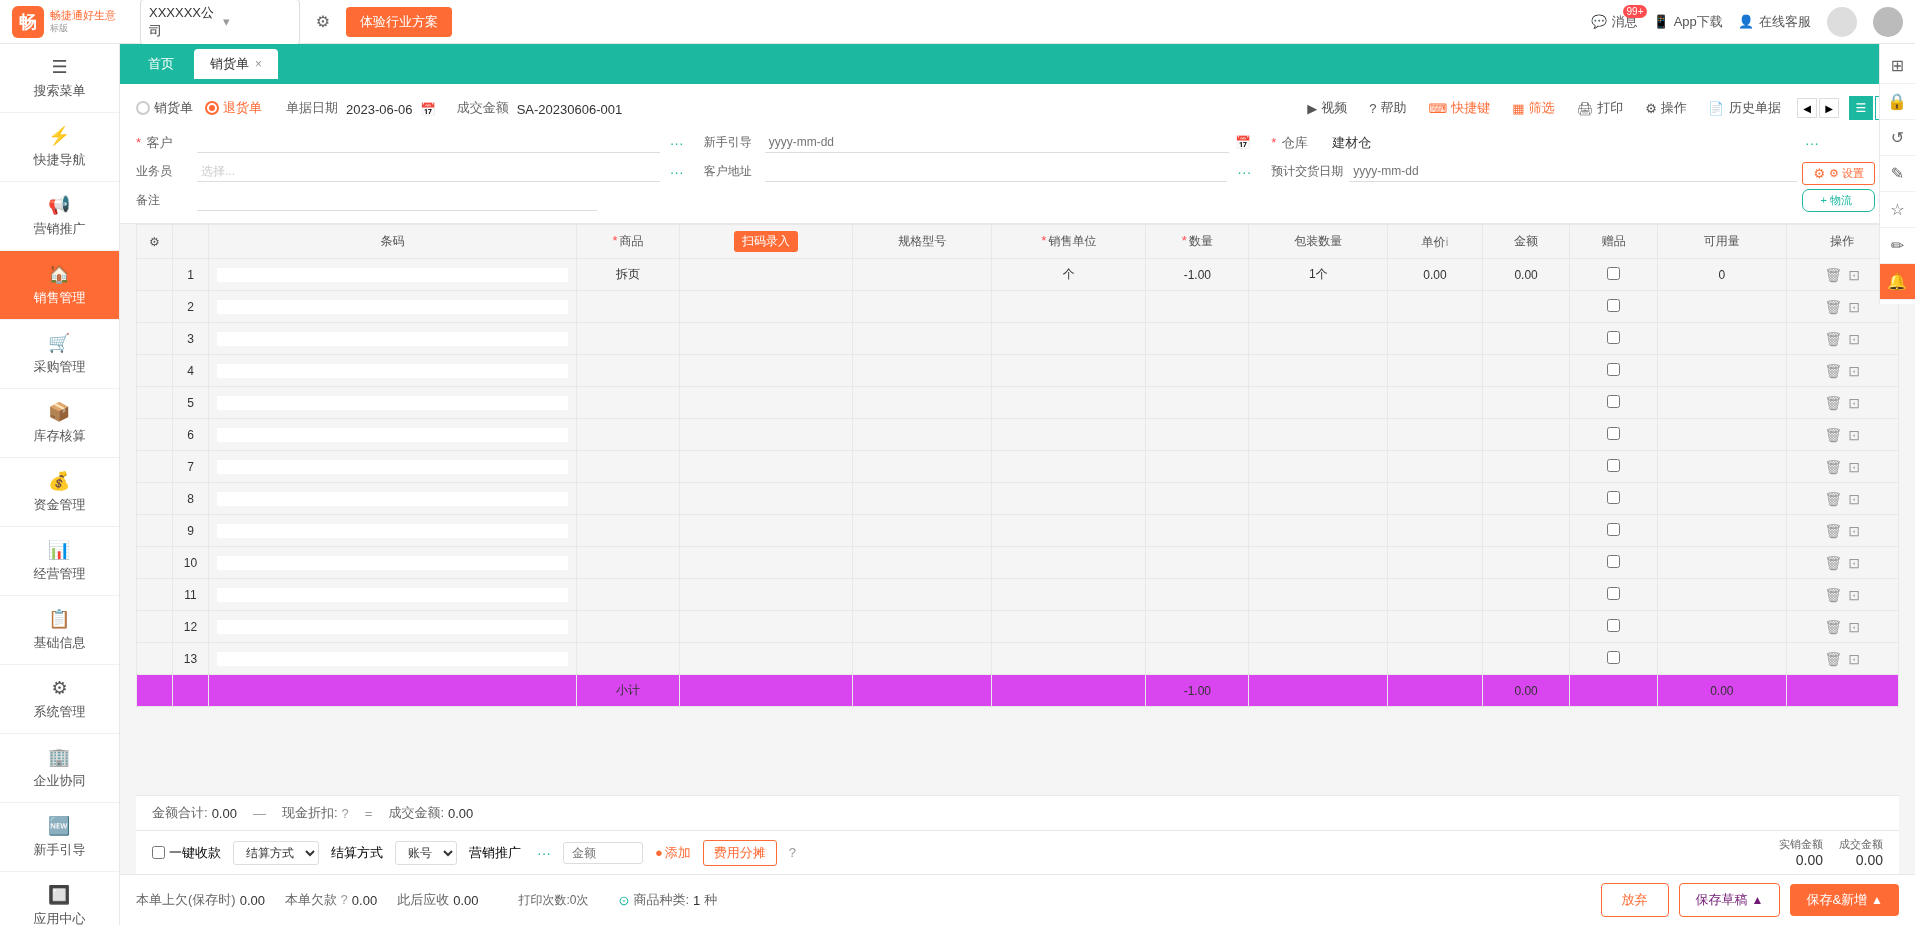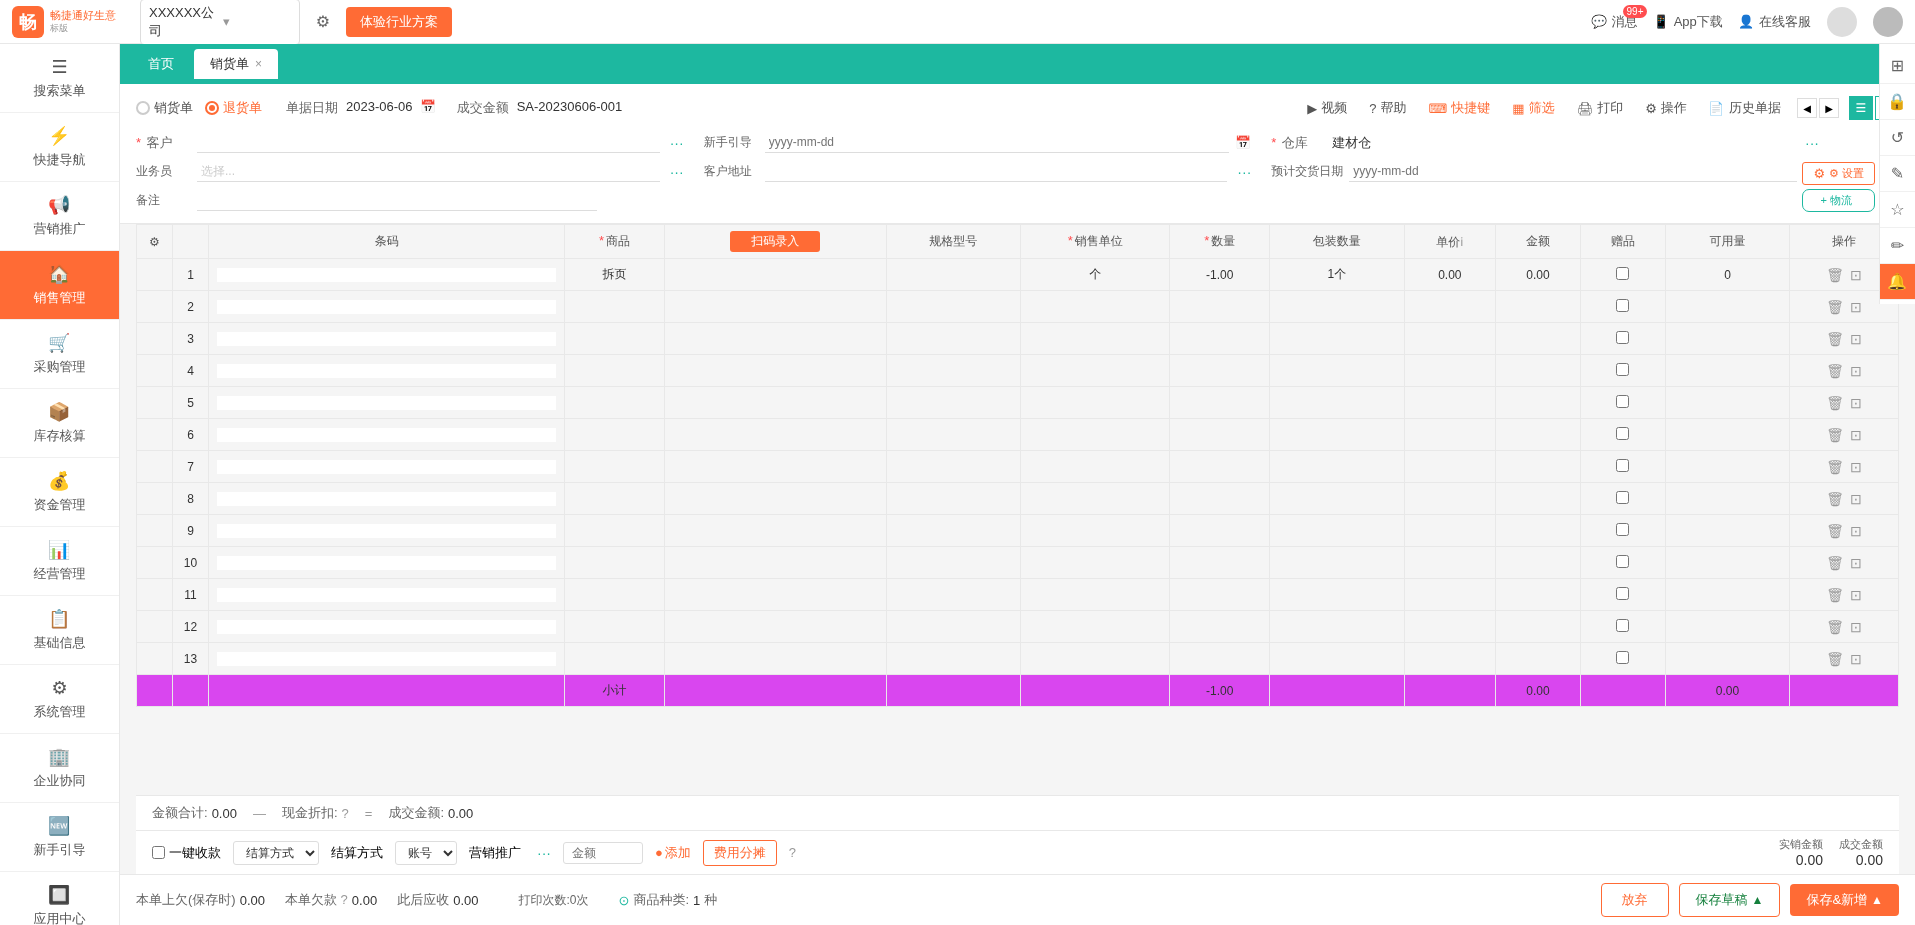--- a/index.html
+++ b/index.html
@@ -86,21 +86,21 @@
     }
     .radio-group { display: flex; align-items: center; gap: 12px; }
     .radio-item { display: flex; align-items: center; gap: 4px; cursor: pointer; color: #555; }
     .radio-item.active { color: #ff6b35; }
     .radio-dot {
       width: 14px; height: 14px; border-radius: 50%; border: 2px solid #ccc;
       display: flex; align-items: center; justify-content: center;
     }
     .radio-dot.active { border-color: #ff6b35; }
     .radio-dot.active::after { content: ''; width: 6px; height: 6px; background: #ff6b35; border-radius: 50%; }
-    .form-date-info { display: flex; align-items: flex-start; gap: 8px; font-size: 13px; color: #333; margin-left: 16px; }
+    .form-date-info { display: flex; align-items: flex-end; gap: 8px; font-size: 13px; color: #333; margin-left: 16px; }
     .date-label { color: #666; }
     .date-value { color: #333; font-weight: 500; }
     .cal-icon { color: #1db8a0; cursor: pointer; }
     .toolbar-right { margin-left: auto; display: flex; align-items: center; gap: 10px; }
     .toolbar-btn {
       display: flex; align-items: center; gap: 4px; cursor: pointer;
       color: #555; font-size: 12px; padding: 2px 6px; border-radius: 3px;
     }
     .nav-arrows { display: flex; gap: 2px; }
     .nav-arrow { width: 20px; height: 20px; border: 1px solid #ddd; background: #fff; cursor: pointer; display: flex; align-items: center; justify-content: center; font-size: 10px; }
@@ -127,21 +127,21 @@
       background: #f5f5f5; border: 1px solid #e8e8e8; padding: 6px 8px;
       text-align: center; color: #555; font-weight: normal; font-size: 12px; white-space: nowrap;
     }
     .data-table th .required-star { color: #ff4d4f; }
     .data-table td {
       border: 1px solid #e8e8e8; padding: 5px 8px; text-align: center;
       color: #333; font-size: 12px; height: 32px;
     }
     .scan-btn {
       background: #ff6b35; color: #fff; border: none; border-radius: 3px;
-      padding: 2px 21px; cursor: pointer; font-size: 12px;
+      padding: 2px 8px; cursor: pointer; font-size: 12px;
     }
     .cell-red { color: #ff4d4f; }
     .cell-action { display: flex; align-items: center; justify-content: center; gap: 6px; }
     .action-icon { cursor: pointer; color: #999; font-size: 14px; }
     .subtotal-row td { background: #d946ef; font-weight: 500; }
     .info-icon { color: #999; cursor: pointer; font-size: 12px; }
 
     
     .footer-summary {
       background: #fff; padding: 8px 16px; border-top: 1px solid #e8e8e8;
@@ -188,21 +188,21 @@
     }
     .bottom-info { display: flex; align-items: center; gap: 4px; font-size: 12px; color: #666; }
     .bottom-info-value { color: #333; font-weight: 500; }
     .print-info { font-size: 12px; color: #666; }
     .bottom-actions { margin-left: auto; display: flex; align-items: center; gap: 10px; }
     .discard-btn {
       border: 1px solid #ff6b35; color: #ff6b35; background: #fff;
       border-radius: 4px; padding: 7px 20px; cursor: pointer; font-size: 13px;
     }
     .save-draft-btn {
-      border: 1px solid #ff6b35; color: #15803d; background: #fff;
+      border: 1px solid #ff6b35; color: #701a75; background: #fff;
       border-radius: 4px; padding: 7px 16px; cursor: pointer; font-size: 13px;
       display: flex; align-items: center; gap: 4px;
     }
     .save-new-btn {
       background: #ff6b35; color: #fff; border: none;
       border-radius: 4px; padding: 7px 16px; cursor: pointer; font-size: 13px;
       display: flex; align-items: center; gap: 4px;
     }
     .btn-arrow { font-size: 12px; }
 

